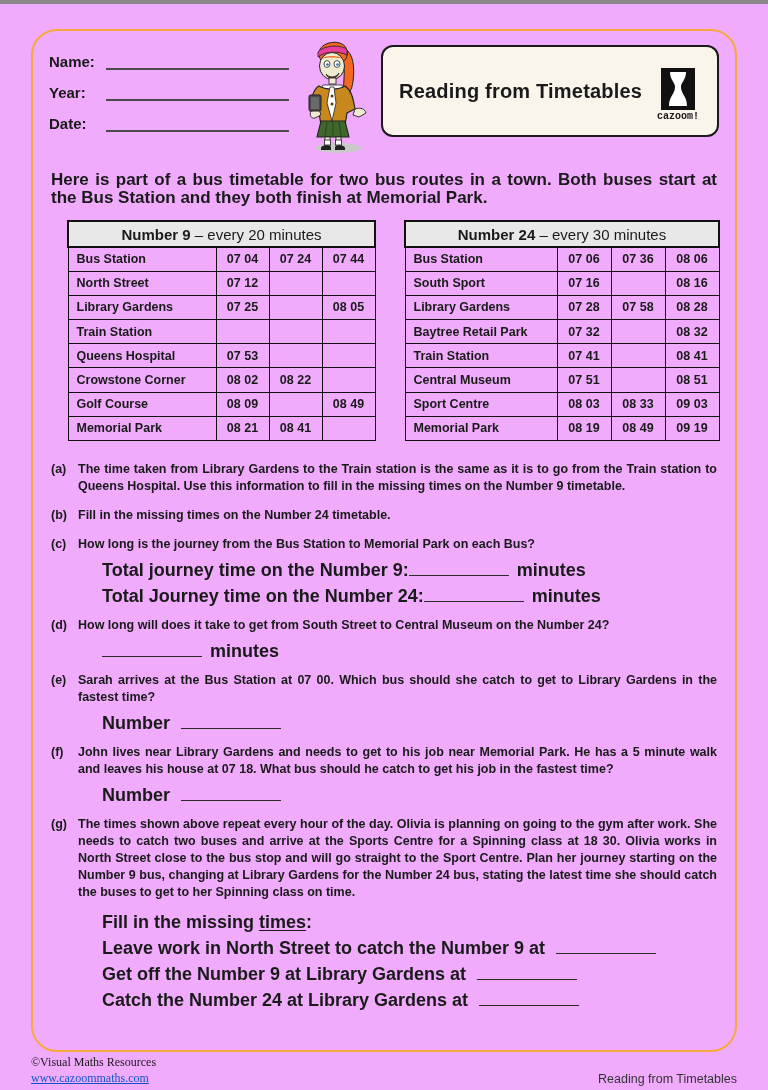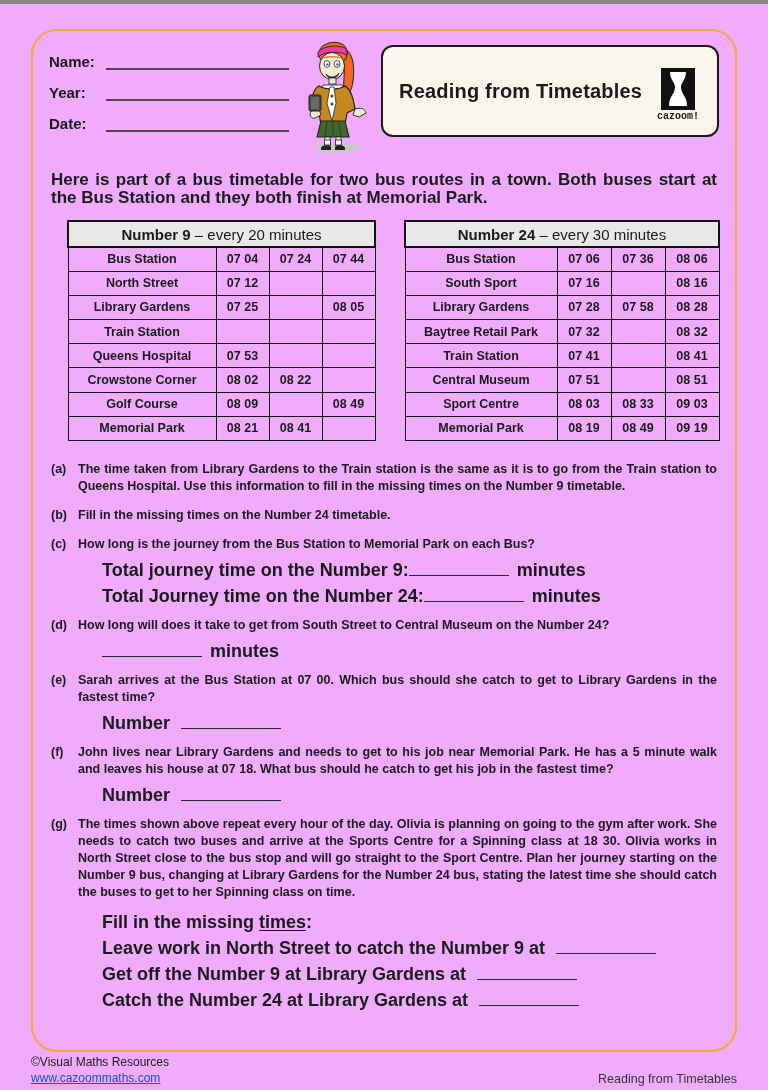--- a/index.html
+++ b/index.html
@@ -34,21 +34,21 @@
   .intro { margin:16px 2px 0 2px; font-weight:bold; font-size:17px; line-height:17.5px; text-align:justify; }
   
   .tables-row { display:flex; gap:28px; margin-top:14px; padding-left:18px; }
   table { border-collapse:collapse; font-size:12.5px; font-weight:bold; flex:none; }
   th {
     background:var(--table-header-bg,#E8E8E8); border:2px solid #111;
     height:26px; font-size:15px; text-align:center; padding:0 12px;
   }
   th .t-rest { font-weight:normal; }
   td { border:1.5px solid #111; height:24.2px; }
-  td.stop { width:148px; text-align:center; }
+  td.stop { width:148px; padding-left:8px; text-align:left; }
   td.time { width:53px; text-align:center; }
   .tables-row table:last-child td.stop { width:152px; }
   .tables-row table:last-child td.time { width:54px; }
   
   .questions { margin-top:20px; padding:0 2px; }
   .question { margin-top:12px; }
   .question:first-child { margin-top:0; }
   .q-row { display:flex; }
   .q-label { width:27px; flex:none; font-weight:bold; font-size:12.5px; line-height:17px; }
   .q-text { flex:1; font-weight:bold; font-size:12.5px; line-height:17px; text-align:justify; }
@@ -57,21 +57,21 @@
   .underline-word { text-decoration:underline; text-underline-offset:2px; }
   .blank { display:inline-block; width:100px; border-bottom:1.6px solid #2a2a2a; height:13px; margin:0 8px 0 6px; }
   .sub .blank:first-child { margin-left:0; }
   .q-c .prefix { display:inline-block; min-width:249px; }
   .q-c .blank, .q-d .blank { margin-left:0; }
   
   .footer {
     position:absolute; left:31px; right:31px; top:1051px;
     display:flex; justify-content:space-between; align-items:flex-end; font-size:12px;
   }
-  .f-left { line-height:15.5px; color:#1a1a1a; }
+  .f-left { line-height:15.5px; color:#1a1a1a;font-family:Liberation Serif, serif; }
   .f-link { color:var(--link,#1155CC); text-decoration:underline; cursor:pointer; }
   .f-right { color:#333; font-size:12.5px; }
 </style>
 </head>
 <body>
 
 <div class="page">
   <div class="frame">
 
     <div class="header-row">

